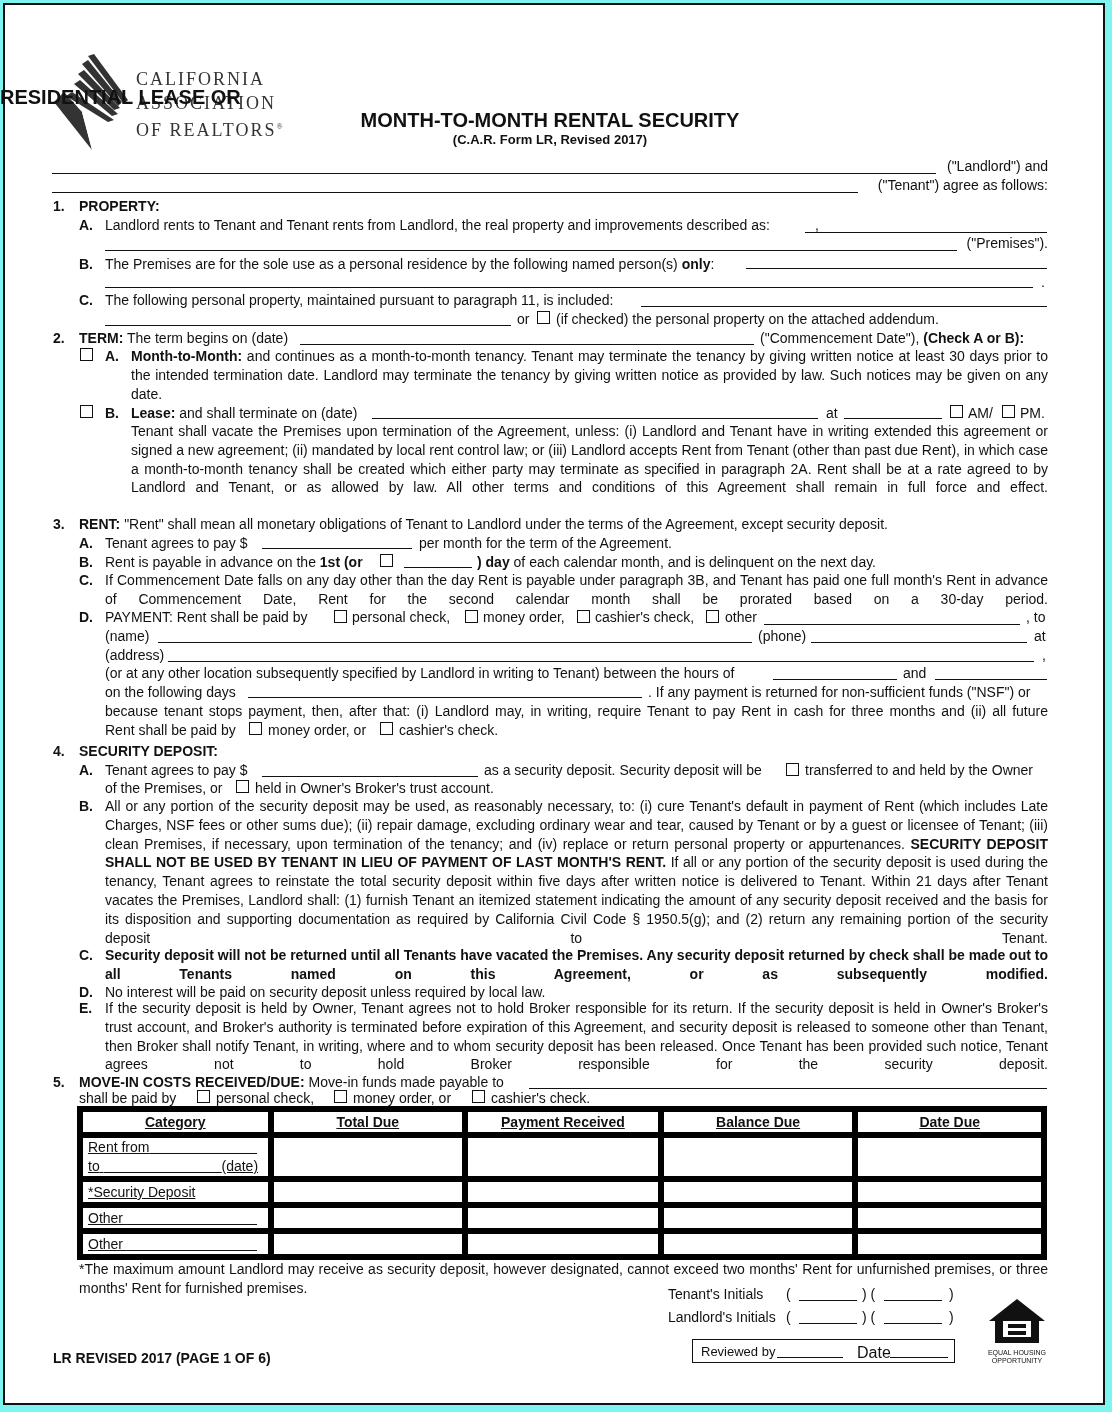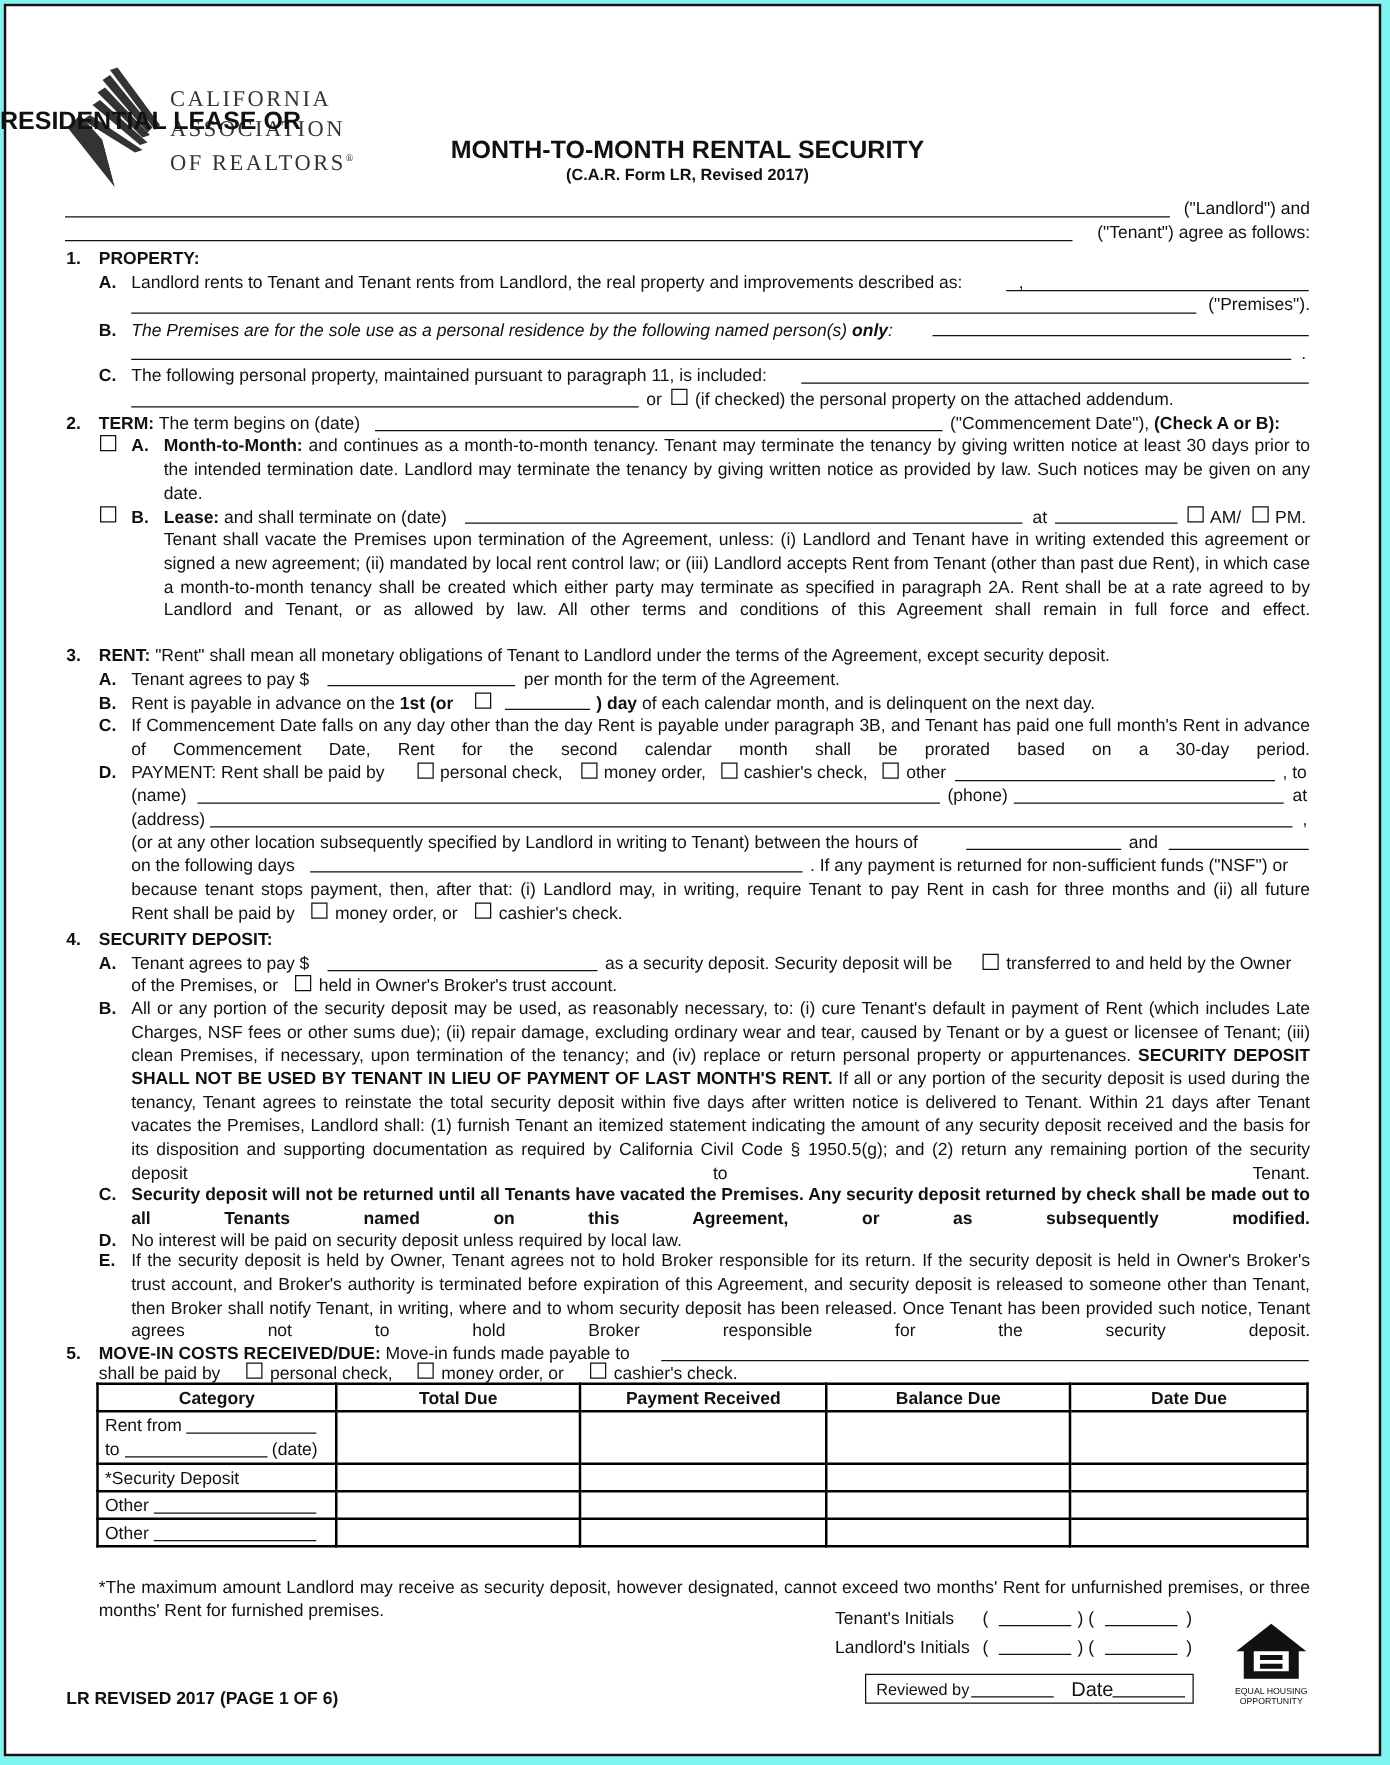--- a/index.html
+++ b/index.html
@@ -7,21 +7,21 @@
   .page { position: absolute; left: 3px; top: 3px; width: 1102px; height: 1402px; background: #fff; border: 2px solid #111; box-sizing: border-box; }
   .abs { position: absolute; white-space: nowrap; }
   .t { font-size: 14px; line-height: 18px; }
   .b { font-weight: bold; }
   .line { position: absolute; border-bottom: 1px solid #111; height: 0; }
   .cbs { position: absolute; width: 13px; height: 13px; border: 1px solid #111; box-sizing: border-box; background:#fff; }
   .para { position: absolute; font-size: 14px; line-height: 18.8px; text-align: justify; }
   .para.last::after { content: ""; display: inline-block; width: 100%; }
   .blank { display: inline-block; border-bottom: 1px solid #111; height: 14px; vertical-align: -2px; }
   table.costs { position: absolute; left: 77px; top: 1106px; width: 970px; border-collapse: collapse; font-size: 14px; }
-  table.costs td, table.costs th { border: 2px solid #000000; padding: 0 5px; height: 20px; text-align: left; font-weight: normal; }
+  table.costs td, table.costs th { border: 6px solid #000000; padding: 0 5px; height: 20px; text-align: left; font-weight: normal; text-decoration: underline; }
   table.costs th { text-align: center; font-weight: bold; height: 20px; }
 </style>
 </head>
 <body>
 
 <div class="page"></div>
 
 <div class="abs" style="left:52px;top:52px;width:80px;height:100px;">
   <svg width="80" height="100" viewBox="0 0 80 100">
     <polygon points="40,2 78,50 40,98 2,50" fill="#fff"></polygon>
@@ -52,21 +52,21 @@
 <div class="abs t b" style="left:53px;top:197px;">1.</div>
 <div class="abs t b" style="left:79px;top:197px;">PROPERTY:</div>
 <div class="abs t b" style="left:79px;top:216px;">A.</div>
 <div class="abs t" style="left:105px;top:216px;">Landlord rents to Tenant and Tenant rents from Landlord, the real property and improvements described as:</div>
 <div class="line" style="left:805px;width:242px;top:232px;"></div>
 <div class="abs t" style="left:815px;top:216px;">,</div>
 <div class="line" style="left:105px;width:852px;top:250px;"></div>
 <div class="abs t" style="right:64px;top:234px;">("Premises").</div>
 
 <div class="abs t b" style="left:79px;top:255px;">B.</div>
-<div class="abs t" style="left:105px;top:255px;font-style:italic;"><span>The Premises are for the sole use as a personal residence by the following named person(s)</span> <b>only</b><span>:</span></div>
+<div class="abs t" style="left:105px;top:255px;"><span>The Premises are for the sole use as a personal residence by the following named person(s)</span> <b>only</b><span>:</span></div>
 <div class="line" style="left:746px;width:301px;top:268px;"></div>
 <div class="line" style="left:105px;width:928px;top:287px;"></div>
 <div class="abs t" style="left:1041px;top:273px;">.</div>
 
 <div class="abs t b" style="left:79px;top:291px;">C.</div>
 <div class="abs t" style="left:105px;top:291px;">The following personal property, maintained pursuant to paragraph 11, is included:</div>
 <div class="line" style="left:641px;width:406px;top:306px;"></div>
 <div class="line" style="left:105px;width:406px;top:325px;"></div>
 <div class="abs t" style="left:517px;top:310px;">or</div>
 <div class="cbs" style="left:537px;top:311px;"></div>

